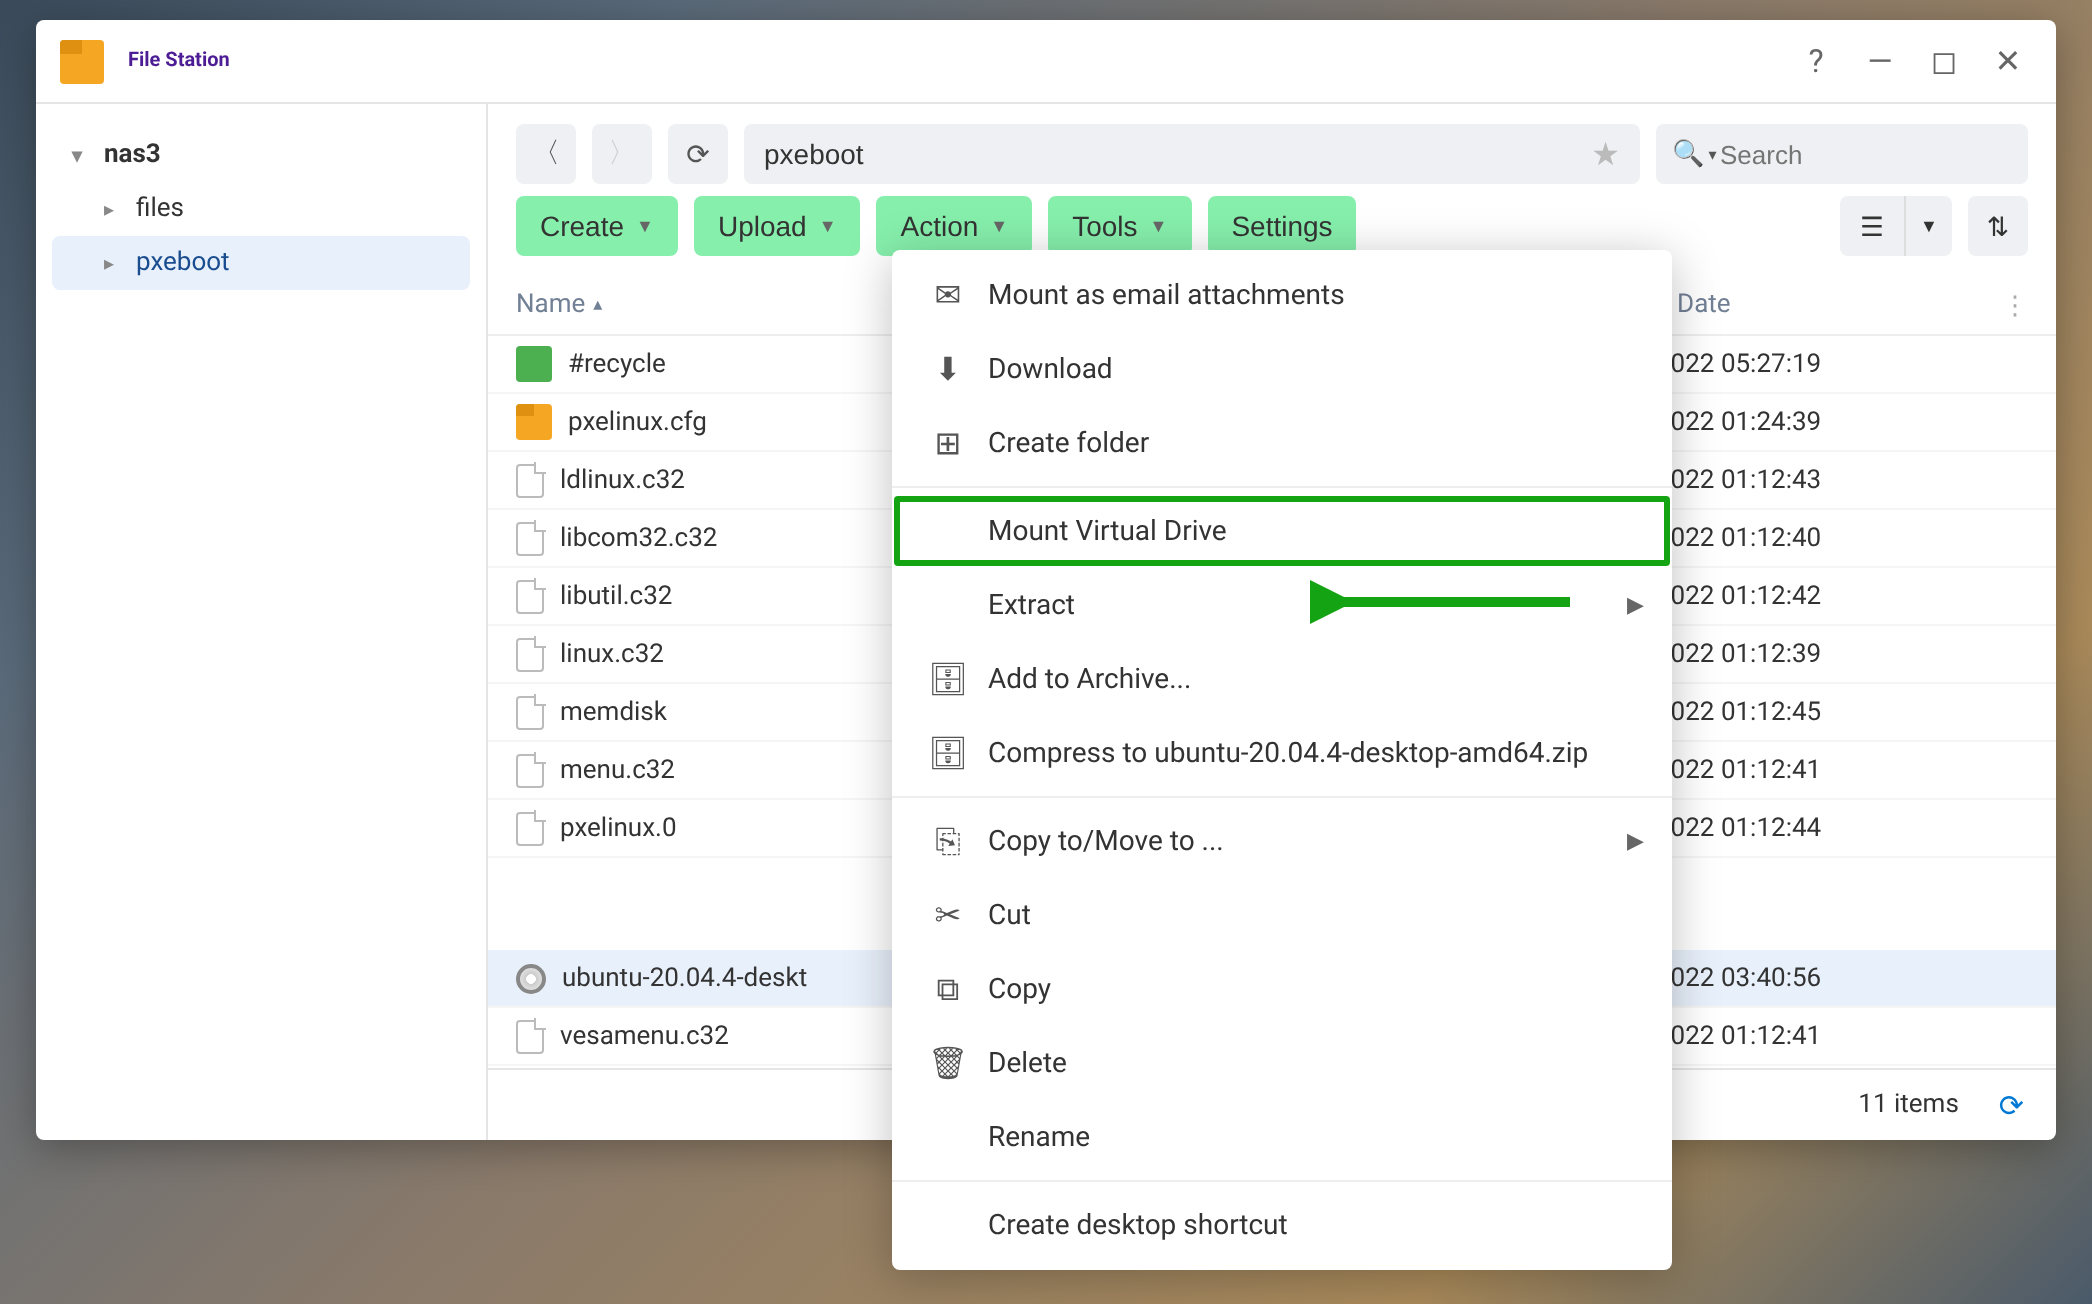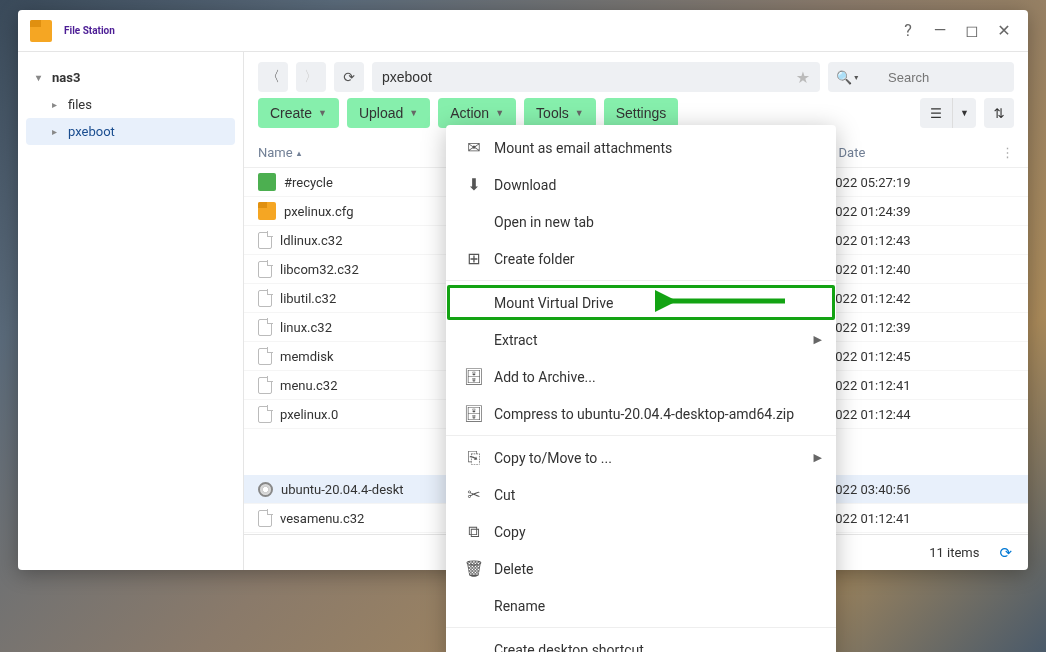--- a/index.html
+++ b/index.html
@@ -157,21 +157,21 @@
 .search-wrap {
   position: relative;
   width: 186px;
 }
 .search-input {
   width: 100%;
   height: 30px;
   background: #eef0f3;
   border: none;
   border-radius: 4px;
-  padding: 0 10px 0 60px;
+  padding: 0 10px 0 32px;
   font-size: 13px;
   color: #333;
 }
 .search-icons {
   position: absolute;
   left: 8px;
   top: 50%;
   transform: translateY(-50%);
   display: flex;
   align-items: center;
@@ -498,24 +498,20 @@
 <div class="ctx-menu" id="ctx-menu">
     <div class="ctx-item">
       <span class="ico">✉</span>
       <span>Mount as email attachments</span>
     </div>
     <div class="ctx-item">
       <span class="ico">⬇</span>
       <span>Download</span>
     </div>
     <div class="ctx-item">
-      <span class="ico blank"></span>
-      <span>Open in new tab</span>
-    </div>
-    <div class="ctx-item">
       <span class="ico">⊞</span>
       <span>Create folder</span>
     </div>
     <div class="ctx-sep"></div>
     <div class="ctx-item highlighted">
       <span class="ico blank"></span>
       <span>Mount Virtual Drive</span>
     </div>
     <div class="ctx-item">
       <span class="ico blank"></span>

